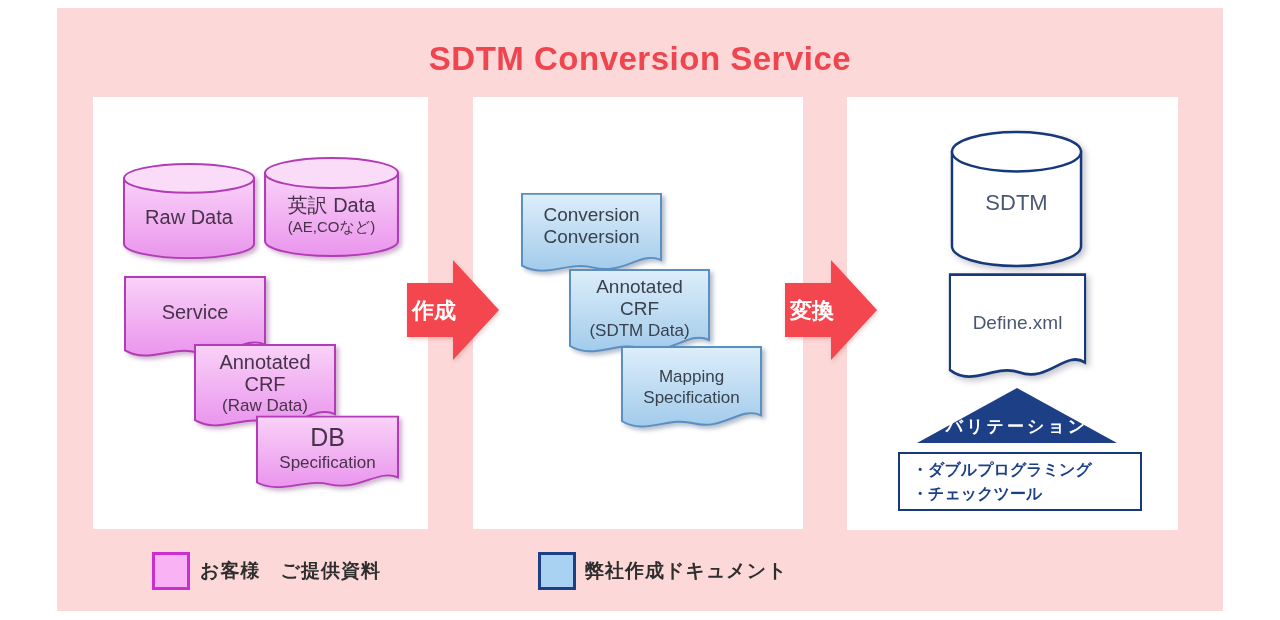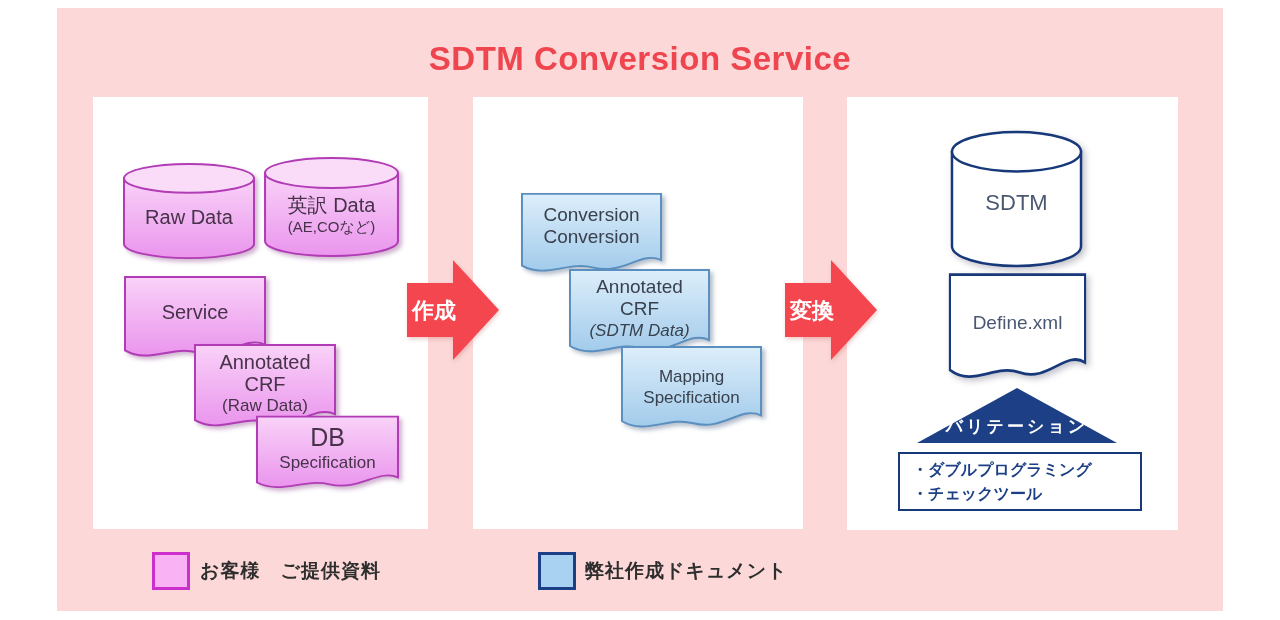--- a/index.html
+++ b/index.html
@@ -131,21 +131,21 @@
     <div class="txt t-blue fs19" style="top:12px;">Conversion</div>
     <div class="txt t-blue fs19" style="top:34px;">Conversion</div>
   </div>
 
   <div class="shape sh-blue" style="left:568px;top:268px;width:143px;height:90px;">
     <svg viewBox="0 0 144 90" preserveAspectRatio="none">
       <path d="M2,2 L142,2 L142,72 C122,62 104,88 74,80 C48,73 26,92 2,78 Z" fill="url(#gradBlue)" stroke="#5a8fc0" stroke-width="2"></path>
     </svg>
     <div class="txt t-blue fs19" style="top:8px;">Annotated</div>
     <div class="txt t-blue fs19" style="top:30px;">CRF</div>
-    <div class="txt t-blue fs17" style="top:53px;font-style:italic;">(SDTM Data)</div>
+    <div class="txt t-blue fs17" style="top:53px;">(SDTM Data)</div>
   </div>
 
   <div class="shape sh-blue" style="left:620px;top:345px;width:143px;height:88px;">
     <svg viewBox="0 0 144 90" preserveAspectRatio="none">
       <path d="M2,2 L142,2 L142,72 C122,62 104,88 74,80 C48,73 26,92 2,78 Z" fill="url(#gradBlue)" stroke="#5a8fc0" stroke-width="2"></path>
     </svg>
     <div class="txt t-blue fs17" style="top:22px;">Mapping</div>
     <div class="txt t-blue fs17" style="top:43px;">Specification</div>
   </div>
 

